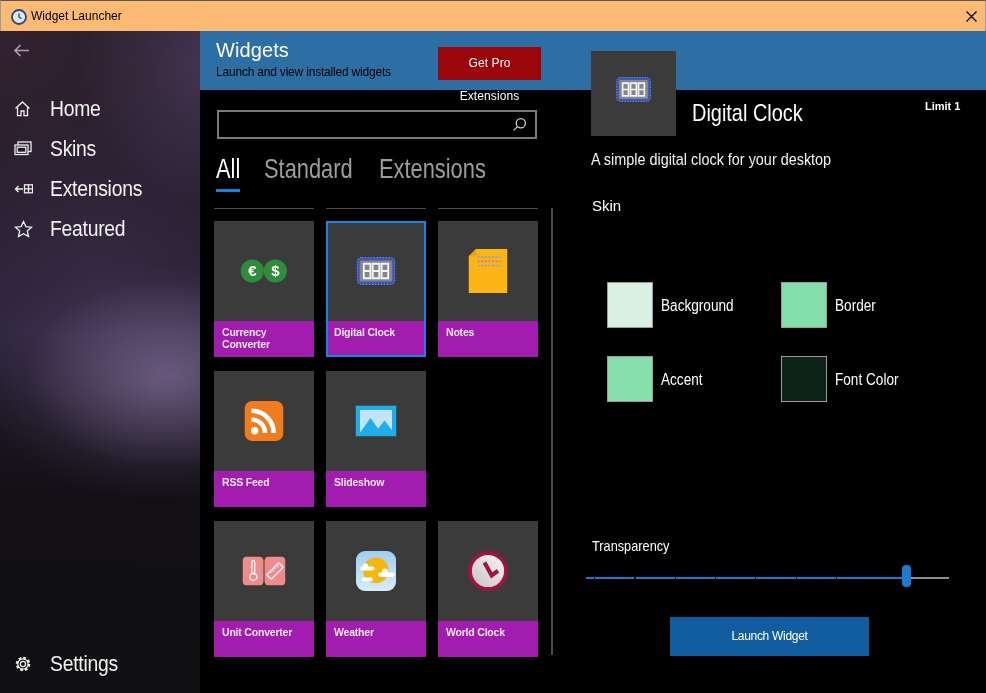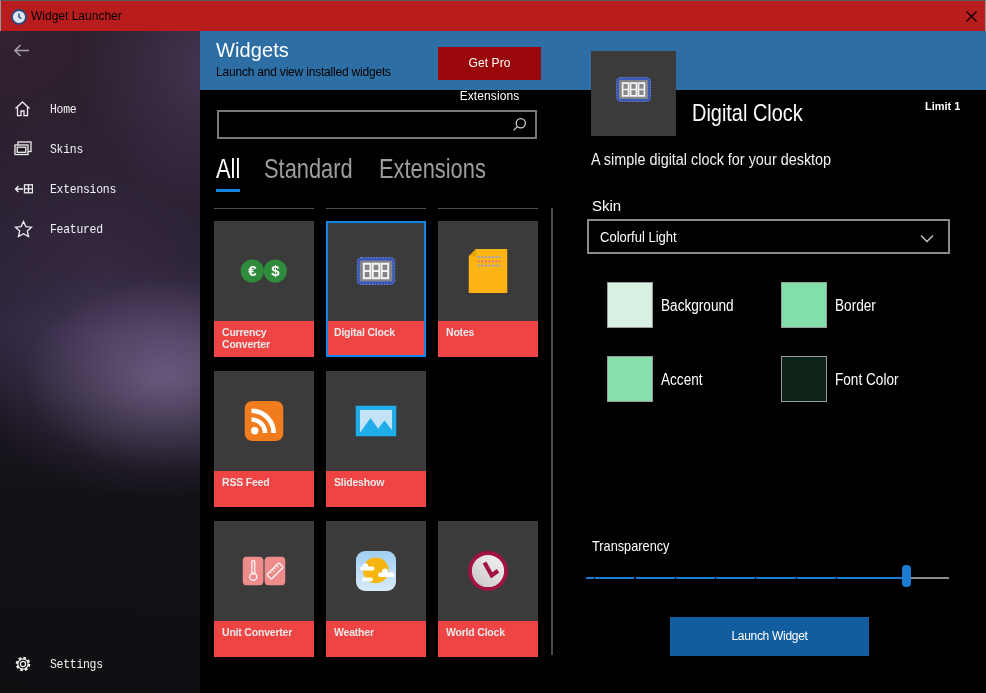--- a/index.html
+++ b/index.html
@@ -1,54 +1,54 @@
 <!DOCTYPE html>
 <html><head>
 <meta charset="utf-8">
 <style>
   * { margin:0; padding:0; box-sizing:border-box; }
   html,body { width:986px; height:693px; background:#000; overflow:hidden; }
   body { font-family:"Liberation Sans", sans-serif; position:relative; -webkit-font-smoothing:antialiased; will-change:transform; }
   .abs { position:absolute; }
   
-  #titlebar { left:0; top:0; width:986px; height:31px; background:#b91c1c;
+  #titlebar { left:0; top:0; width:986px; height:31px; background:#fdba74;
     border-top:1px solid #5a5a5a; border-left:1px solid #9a9a9a; border-right:1px solid #9a9a9a; }
   #tbtext { left:30px; top:8px; font-size:12px; color:#000; }
   
   #sidebar { left:0; top:31px; width:200px; height:662px;
     background:
       radial-gradient(ellipse 145px 95px at 85% 52%, rgba(158,138,182,0.40), rgba(0,0,0,0) 100%),
       radial-gradient(ellipse 250px 165px at 78% 53%, rgba(122,102,150,0.35), rgba(0,0,0,0) 72%),
       radial-gradient(ellipse 180px 190px at 106% 5%, rgba(110,88,138,0.42), rgba(0,0,0,0) 75%),
       radial-gradient(ellipse 250px 250px at 50% 36%, rgba(90,70,110,0.22), rgba(0,0,0,0) 75%),
       radial-gradient(ellipse 240px 190px at 0% 0%, rgba(66,40,56,0.5), rgba(0,0,0,0) 78%),
       linear-gradient(183deg, #251c28 0%, #281f30 30%, #2c243c 46%, #1c1723 58%, #121015 71%, #100f12 100%);
   }
-  .nav { left:0; width:200px; height:40px; color:#f2f2f2; font-size:13px; letter-spacing:-0.3px; white-space:nowrap;font-family:Liberation Mono, monospace; }
+  .nav { left:0; width:200px; height:40px; color:#f2f2f2; font-size:22px; letter-spacing:-0.3px; white-space:nowrap; }
   .nav svg { position:absolute; left:14px; top:50%; transform:translateY(-50%); }
   .nav span { position:absolute; left:50px; top:50%; transform:translateY(-50%) scaleX(0.88); transform-origin:0 50%; }
   
   #content { left:200px; top:31px; width:786px; height:662px; background:#000; }
   #header { left:0; top:0; width:786px; height:59px; background:#2d6ea4; }
   #hTitle { left:16px; top:8px; font-size:20px; color:#fff; letter-spacing:0.1px; }
   #hSub { left:16px; top:33.5px; font-size:12px; color:#000000; letter-spacing:-0.2px; }
   #proBtn { left:238px; top:16px; width:103px; height:33px; background:#99070b; color:#fff;
     font-size:12px; text-align:center; line-height:33px; letter-spacing:0.1px; }
   
   #search { left:17px; top:79px; width:320px; height:29px; border:2px solid #797979; background:#000; }
   
   .pivot { top:122px; color:#9d9d9d; font-size:28px; transform:scaleX(0.78); transform-origin:0 0; white-space:nowrap; }
   #pivAll { left:16px; color:#fff; }
   #pivStd { left:64px; }
   #pivExt { left:179px; }
   #pivLine { left:16px; top:158px; width:24px; height:3px; background:#1283da; }
   
   .topline { top:177px; height:1px; background:#4d4d4d; width:100px; }
   .tile { width:100px; height:136px; background:#3b3b3b; }
-  .tile .strip { position:absolute; left:0; top:100px; width:100%; height:36px; background:#ef4444;
+  .tile .strip { position:absolute; left:0; top:100px; width:100%; height:36px; background:#a21caf;
     color:#e9e9e9; font-size:10.5px; font-weight:bold; letter-spacing:-0.2px; line-height:12.4px;
     padding:5px 0 0 8px; }
   .tile svg.icon { position:absolute; left:50%; top:50px; transform:translate(-50%,-50%); }
   #selTile::after { content:""; position:absolute; left:0; top:0; right:0; bottom:0; border:2px solid #0e86e9; }
   #scrollbar { left:351px; top:177px; width:1.5px; height:447px; background:#4a4a4a; }
   
   #preview { left:391px; top:20px; width:85px; height:85px; background:#3b3b3b; }
   #dTitle { left:492px; top:68px; font-size:24px; color:#fff; transform:scaleX(0.83); transform-origin:0 0; white-space:nowrap; }
   #limit { left:725px; top:69px; font-size:11px; font-weight:bold; color:#fff; }
   #desc { left:391px; top:120px; font-size:16px; color:#f2f2f2; transform:scaleX(0.90); transform-origin:0 0; white-space:nowrap; }
@@ -259,26 +259,20 @@
         <path d="M7.3 6.8 h6.6 v14.4 h-6.6 z M7.3 14 h6.6"></path>
         <path d="M16.2 6.8 h6.6 v14.4 h-6.6 z M16.2 14 h6.6"></path>
         <path d="M25.1 6.8 h6.6 v14.4 h-6.6 z M25.1 14 h6.6"></path>
       </g>
     </svg>
   </div>
   <div class="abs" id="dTitle">Digital Clock</div>
   <div class="abs" id="limit">Limit 1</div>
   <div class="abs" id="desc">A simple digital clock for your desktop</div>
   <div class="abs" id="skinLbl">Skin</div>
-  <div class="abs" id="dropdown">
-    <span class="txt">Colorful Light</span>
-    <svg class="abs" style="right:14px;top:13px" width="14" height="9" viewBox="0 0 14 9">
-      <path d="M1 1.5 L7 7.5 L13 1.5" stroke="#c8c8c8" stroke-width="1.4" fill="none"></path>
-    </svg>
-  </div>
 
   <div class="abs swatch" style="left:407px;top:251px;background:#d8f1e3"></div>
   <div class="abs swLbl" style="left:461px;top:266px">Background</div>
   <div class="abs swatch" style="left:581px;top:251px;background:#83dfa9"></div>
   <div class="abs swLbl" style="left:635px;top:266px">Border</div>
   <div class="abs swatch" style="left:407px;top:325px;background:#86e0ac"></div>
   <div class="abs swLbl" style="left:461px;top:340px">Accent</div>
   <div class="abs swatch" style="left:581px;top:325px;background:#0e2419"></div>
   <div class="abs swLbl" style="left:635px;top:340px">Font Color</div>
 

